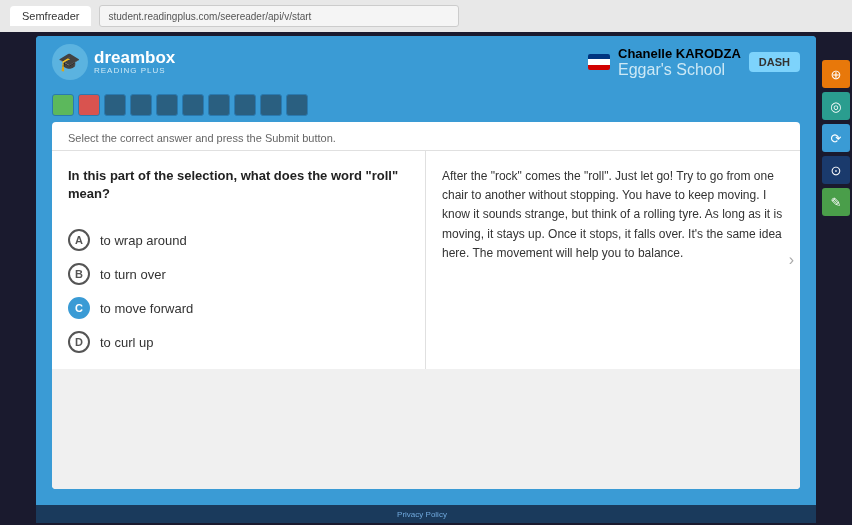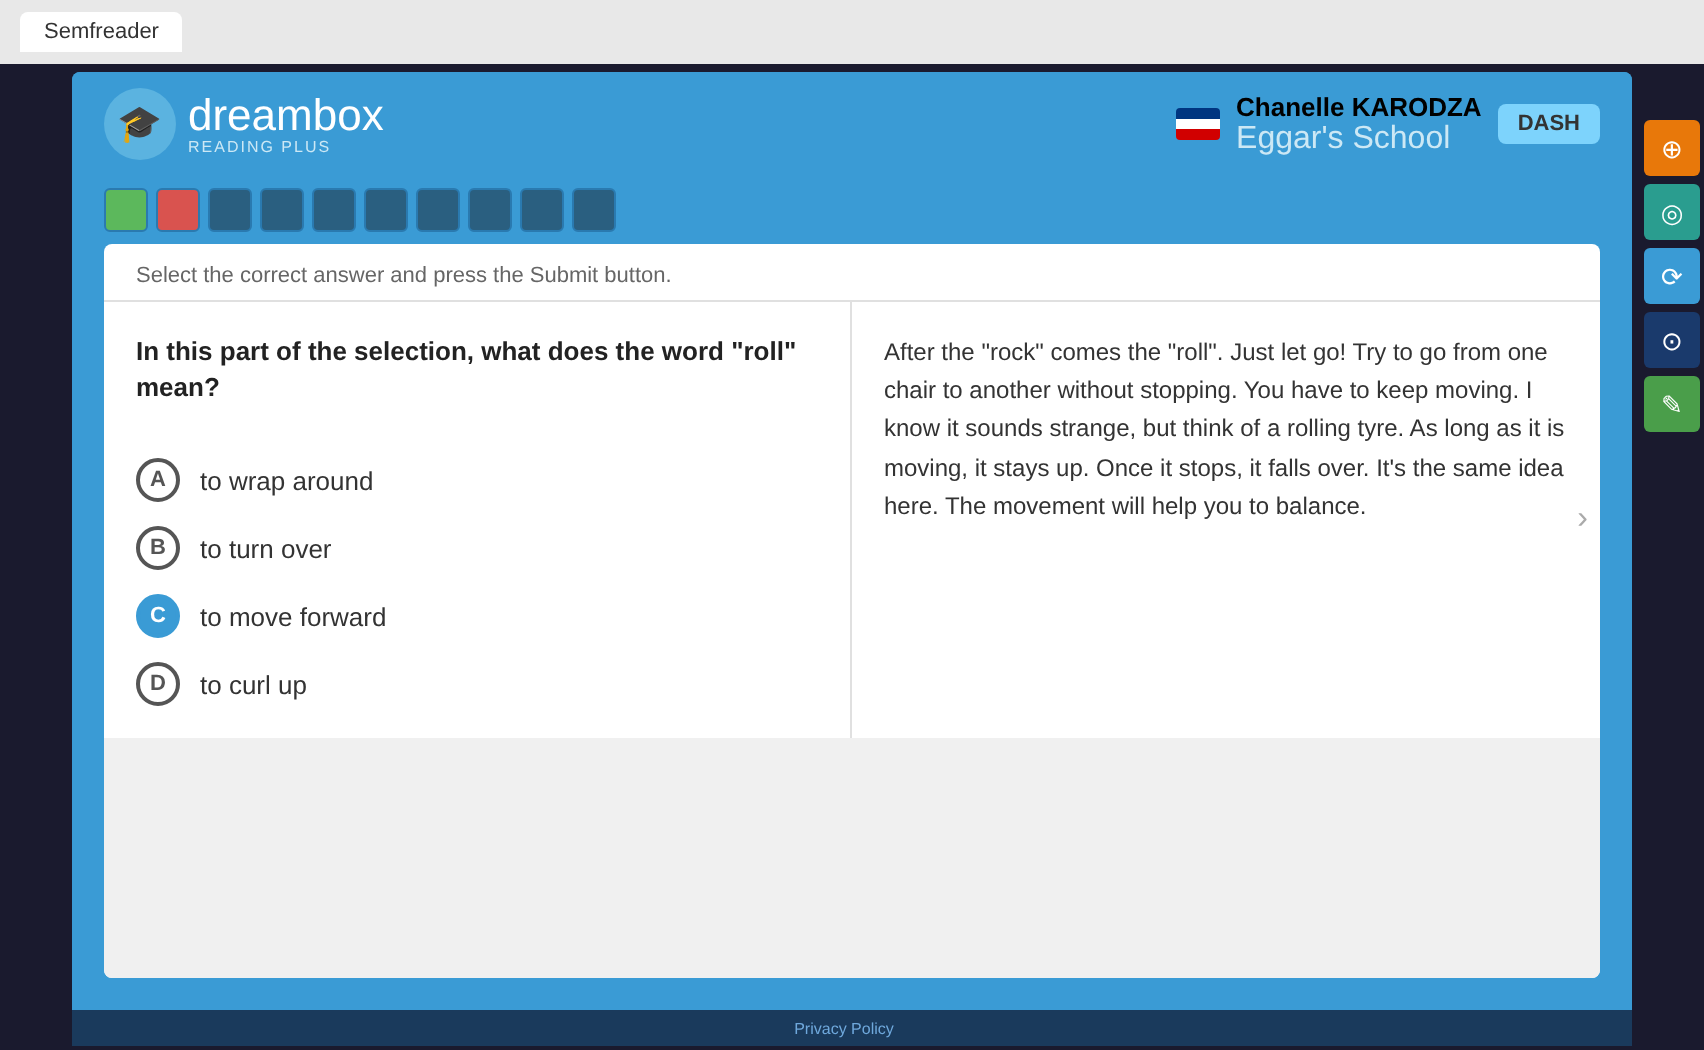--- a/index.html
+++ b/index.html
@@ -59,22 +59,22 @@
     }
 
     .logo-area {
       display: flex;
       align-items: center;
       gap: 6px;
     }
 
     .logo-text {
       color: white;
-      font-size: 22px;
-      font-weight: normal;
+      font-size: 17px;
+      font-weight: bold;
       line-height: 1;
     }
 
     .logo-sub {
       color: #cce8f5;
       font-size: 8px;
       letter-spacing: 1px;
       text-transform: uppercase;
     }
 
@@ -291,20 +291,23 @@
     .side-btn.teal { background: #2a9d8f; }
     .side-btn.dark-blue { background: #1a3a6c; }
     .side-btn.green-btn { background: #4a9e4a; }
   </style>
 </head>
 <body>
 
 <div class="browser-bar">
   <div class="browser-tab">
     <span>Semfreader</span>
+  </div>
+  <div class="address-bar">
+    <span>student.readingplus.com/seereader/api/v/start</span>
   </div>
 </div>
 
 <div class="side-toolbar">
   <div class="side-btn orange">⊕</div>
   <div class="side-btn teal">◎</div>
   <div class="side-btn">⟳</div>
   <div class="side-btn dark-blue">⊙</div>
   <div class="side-btn green-btn">✎</div>
 </div>

